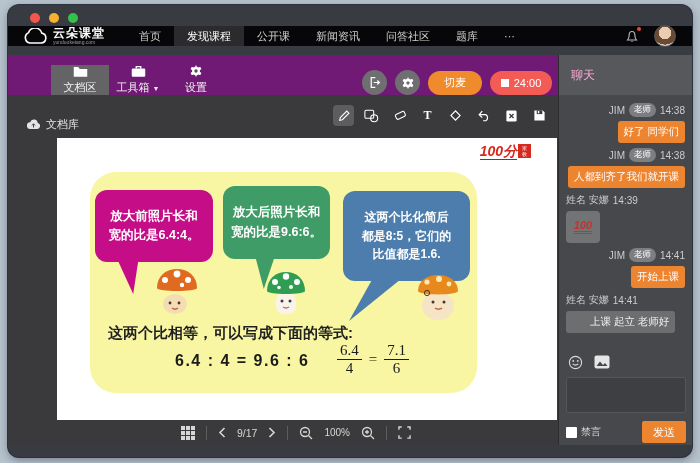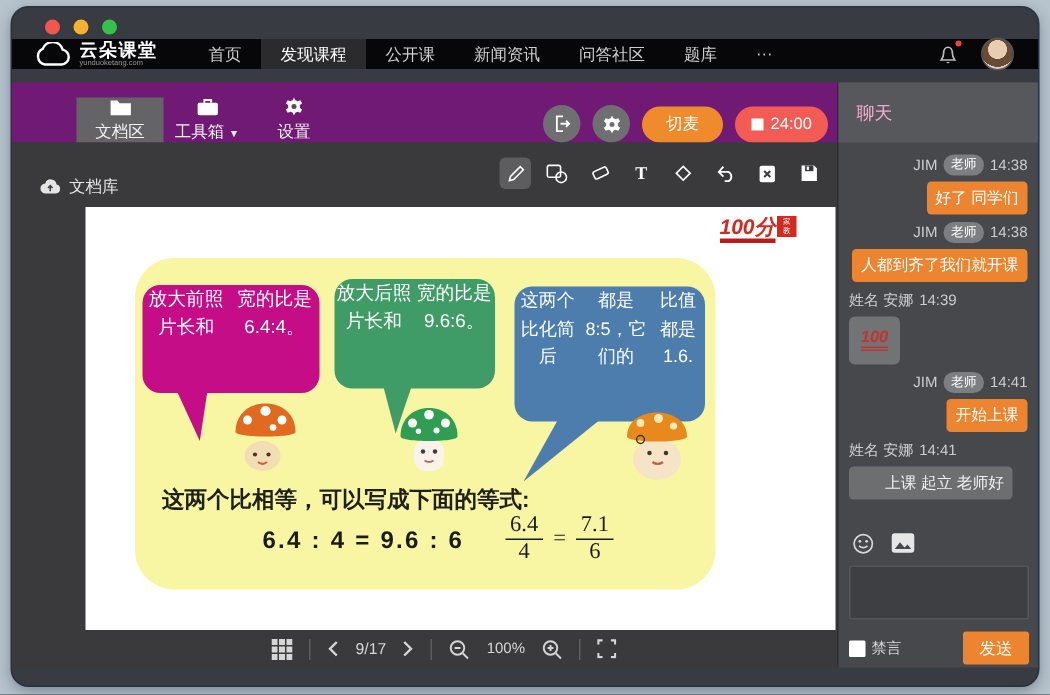--- a/index.html
+++ b/index.html
@@ -50,25 +50,25 @@
   .doc-area { position:absolute; left:0; top:90px; width:550px; height:350px; background:#3a3a3c; }
   .doc-lib { position:absolute; left:18px; top:22px; display:flex; align-items:center; gap:5px; color:#e4e4e4; font-size:11px; }
   .wb-tools { position:absolute; right:8px; top:10px; display:flex; align-items:center; gap:7px; }
   .wb-btn { width:21px; height:21px; display:flex; align-items:center; justify-content:center; border-radius:4px; cursor:pointer; }
   .wb-btn.active { background:#5d5c5f; }
   .wb-t { color:#fff; font-size:12px; font-weight:bold; font-family:"Liberation Serif",serif; }
 
   
   .canvas { position:absolute; left:49px; top:43px; width:500px; height:282px; background:#fff; overflow:hidden; }
   .slide-brand { position:absolute; right:26px; top:6px; display:flex; align-items:flex-start; gap:1px; }
-  .slide-brand-text { color:#d6281e; font-size:14px; font-weight:bold; font-style:italic; border-bottom:3px solid #b91c1c; line-height:15px; }
+  .slide-brand-text { color:#d6281e; font-size:14px; font-weight:bold; font-style:italic; border-bottom:1px solid #b91c1c; line-height:15px; }
   .slide-brand-badge { width:13px; height:14px; background:#d6281e; color:#fff; font-size:5px; line-height:6px; display:flex; flex-direction:column; align-items:center; justify-content:center; }
   .yellow-card { position:absolute; left:33px; top:34px; width:387px; height:221px; background:#f8f6a2; border-radius:26px; }
 
-  .bubble { position:absolute; border-radius:12px; color:#fff; font-size:12.5px; font-weight:normal; text-align:center; display:flex; flex-direction:row; justify-content:center; line-height:1.55; }
+  .bubble { position:absolute; border-radius:12px; color:#fff; font-size:12.5px; font-weight:bold; text-align:center; display:flex; flex-direction:column; justify-content:center; line-height:1.55; }
   .bubble-1 { left:38px; top:52px; width:118px; height:72px; background:#c40d86; }
   .bubble-2 { left:166px; top:48px; width:107px; height:73px; background:#3f9c66; }
   .bubble-3 { left:286px; top:53px; width:127px; height:90px; background:#4c7dad; font-size:12px; }
   .tail { position:absolute; }
   .tail-1 { left:58px; top:122px; width:26px; height:34px; background:#c40d86; clip-path:polygon(10% 0,90% 0,70% 100%); }
   .tail-2 { left:196px; top:119px; width:24px; height:32px; background:#3f9c66; clip-path:polygon(10% 0,90% 0,45% 100%); }
   .tail-3 { left:292px; top:141px; width:52px; height:42px; background:#4c7dad; clip-path:polygon(45% 0,100% 0,0 100%); }
 
   .mushroom { position:absolute; }
   .slide-caption { position:absolute; left:51px; top:186px; font-size:15px; font-weight:600; color:#1f1f1f; }

